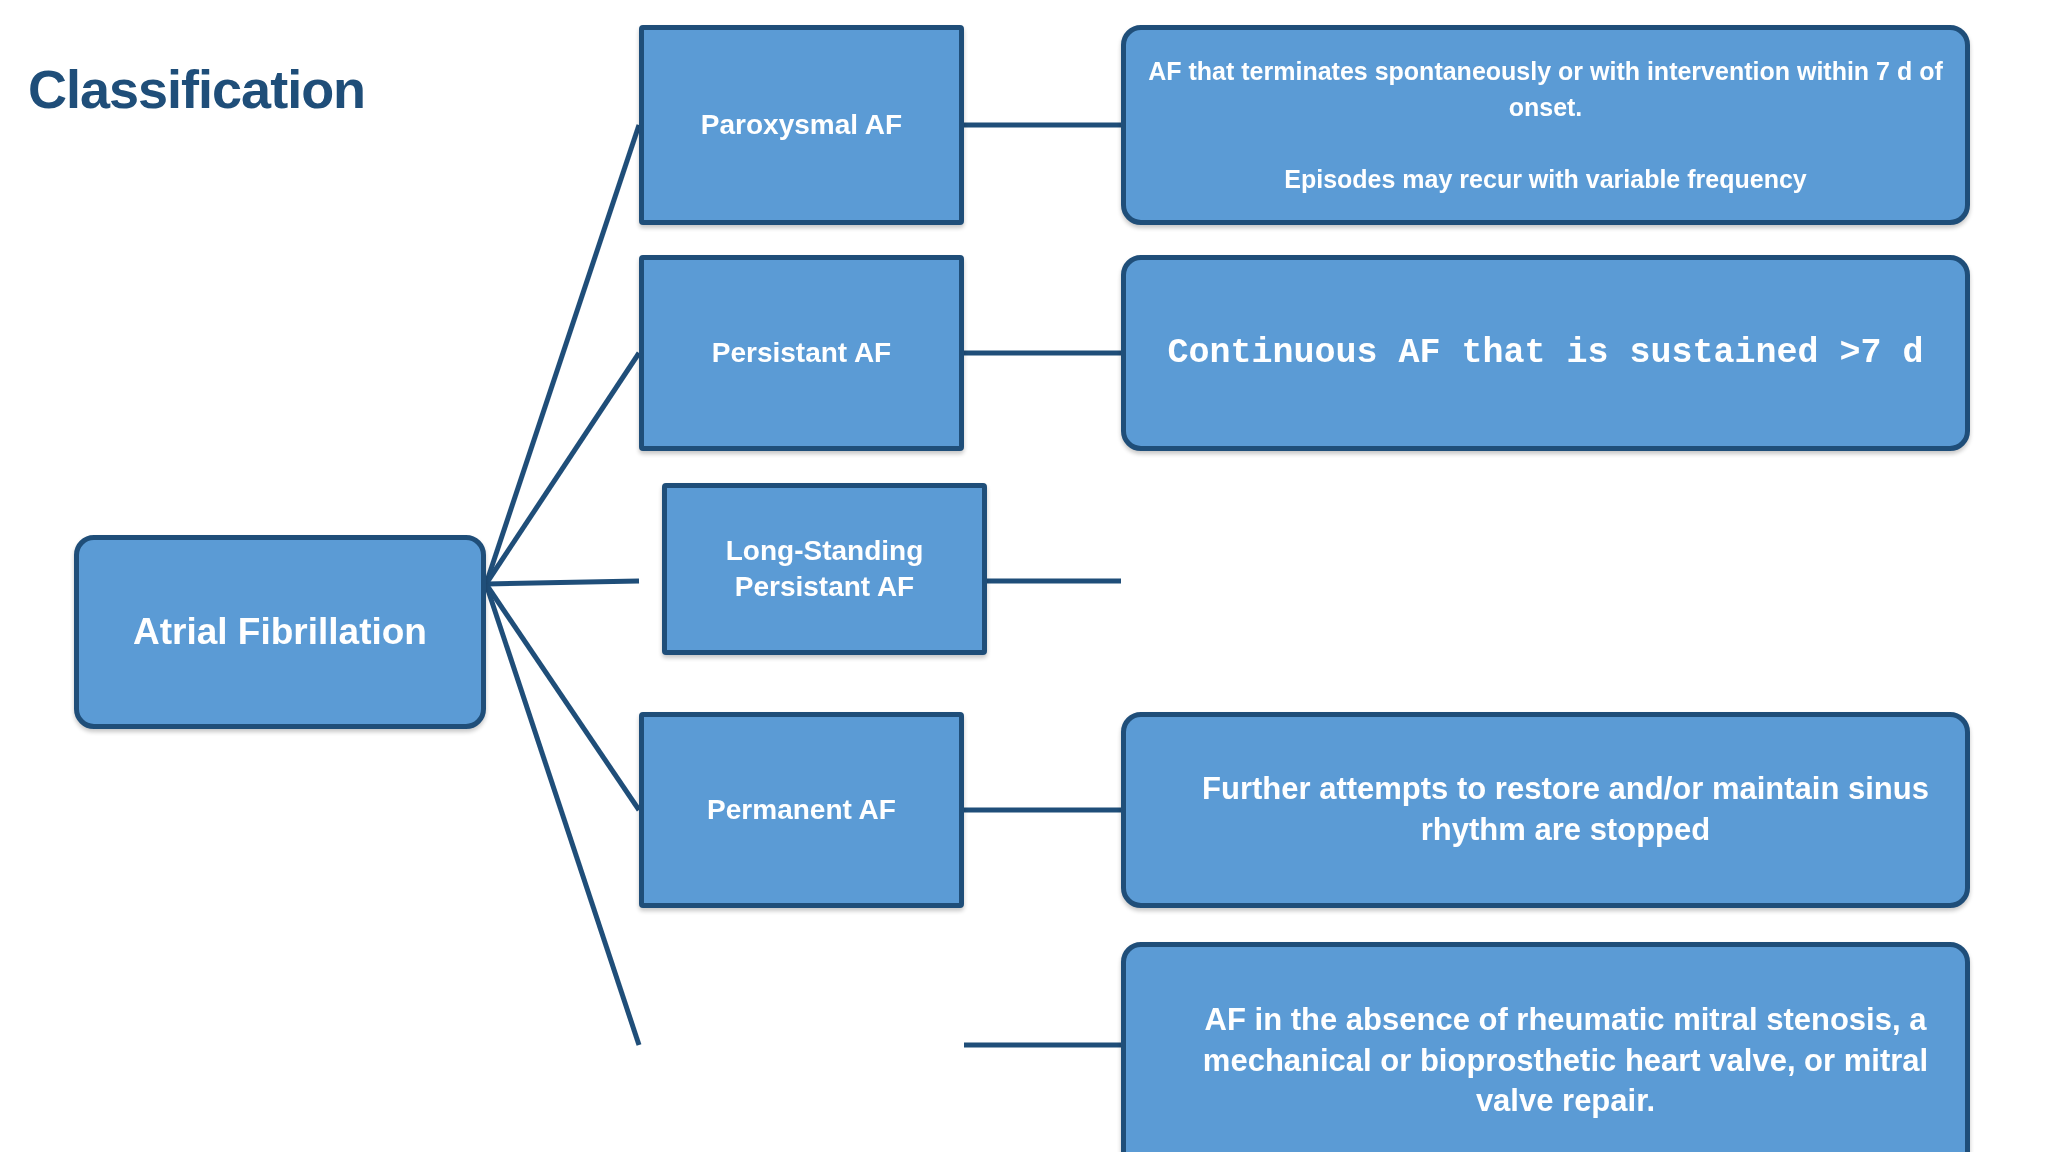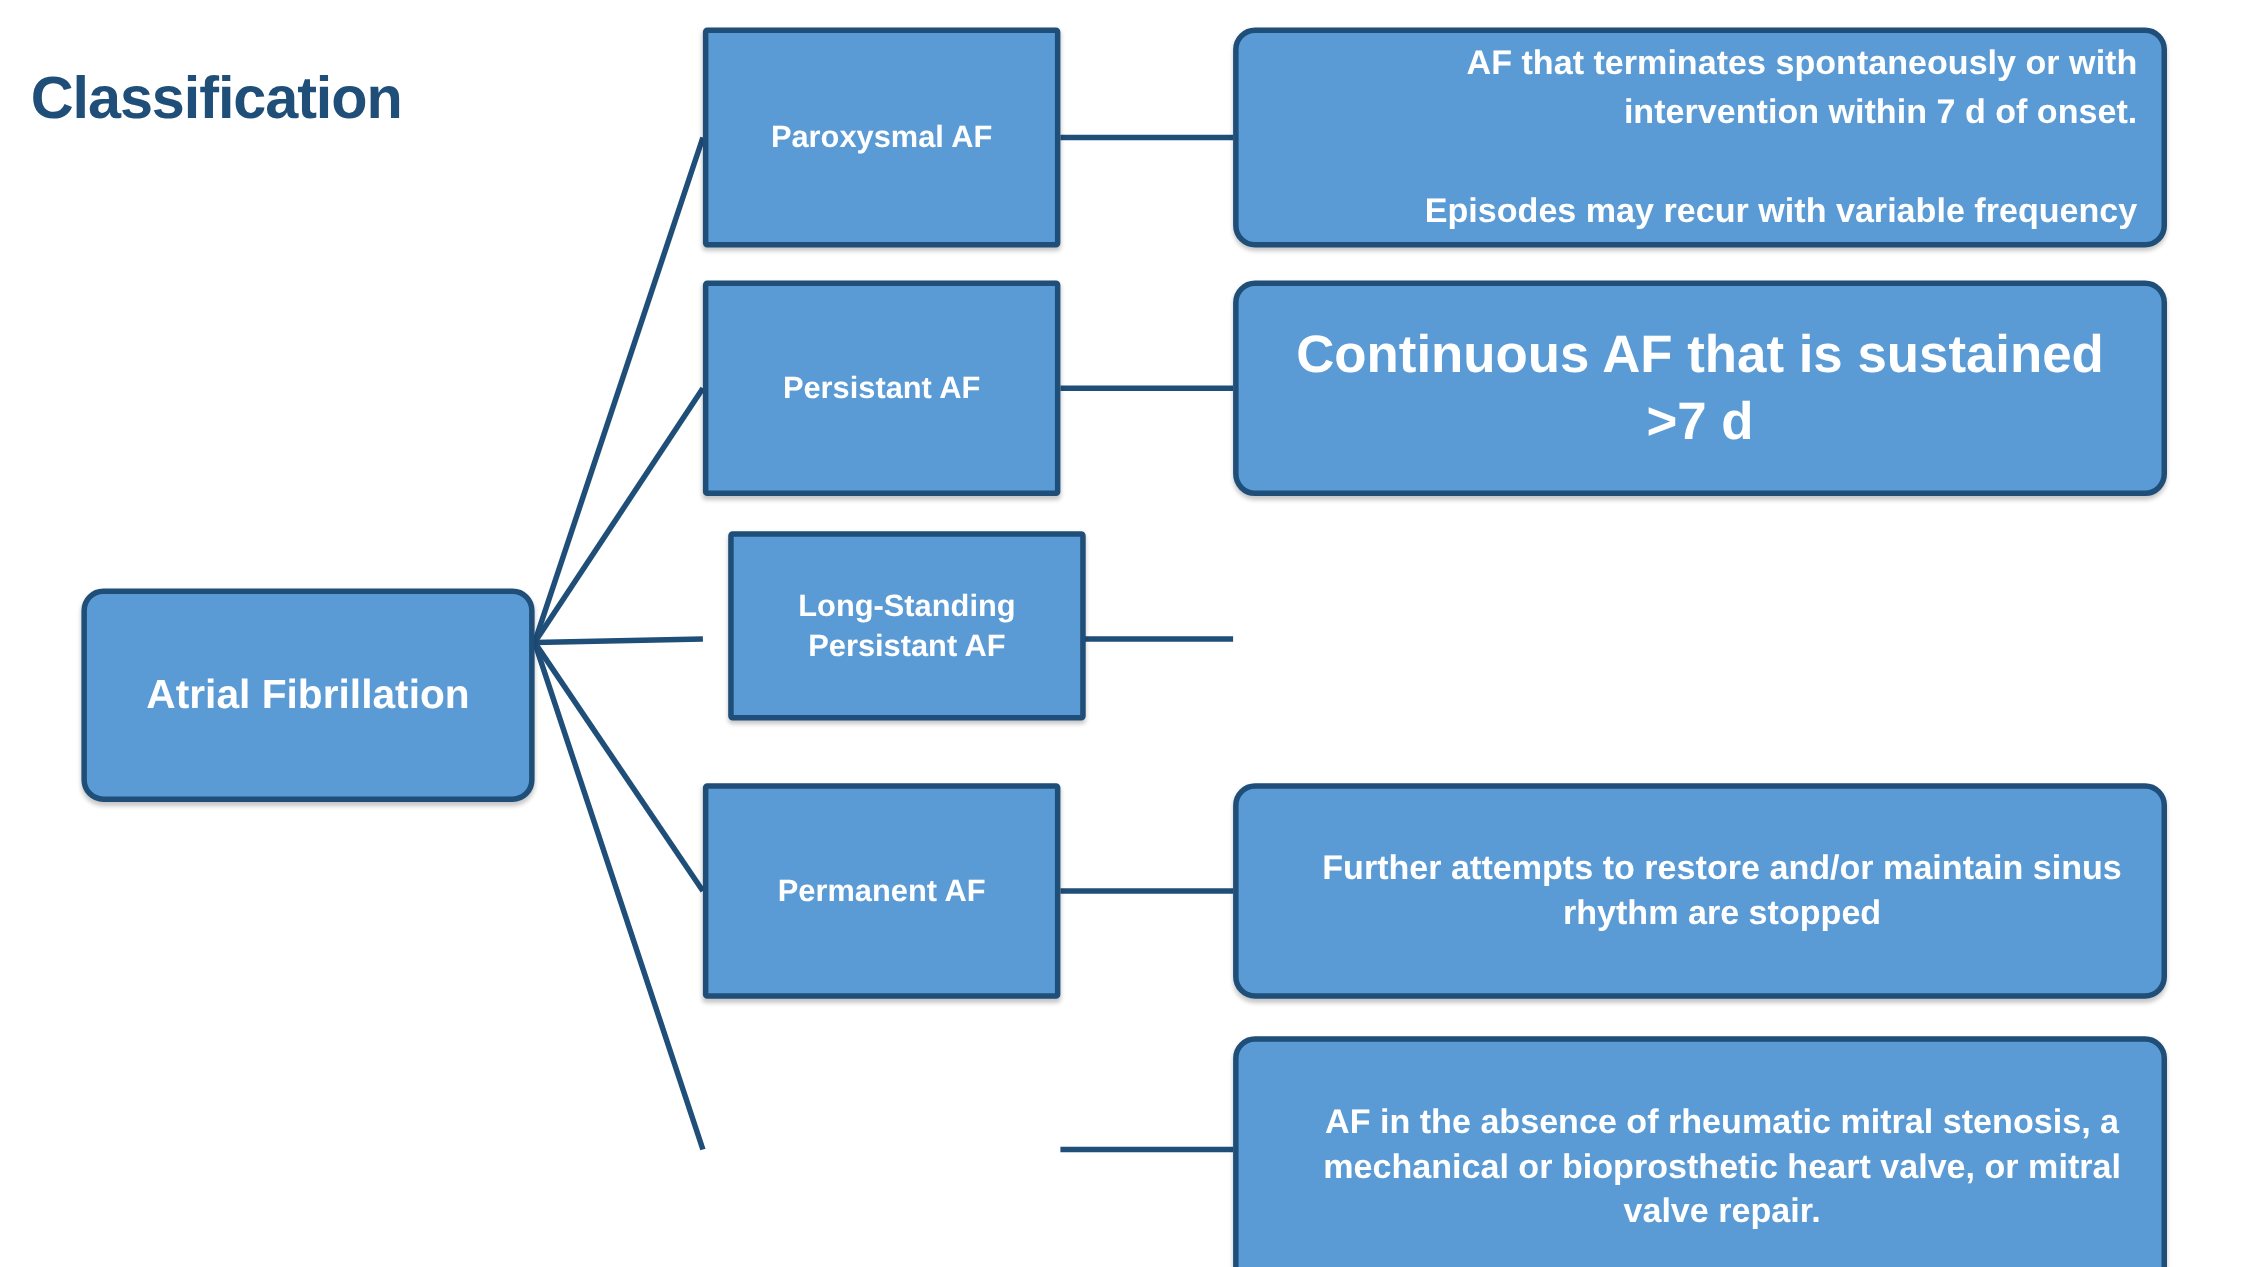--- a/index.html
+++ b/index.html
@@ -95,23 +95,23 @@
   .desc-node {
     left: 1121px;
     width: 849px;
     border-radius: 20px;
   }
   .desc-node .node-text {
     font-size: 33px;
     line-height: 1.3;
     padding: 0 22px;
   }
-  .desc-node.big .node-text   { font-size: 48px; line-height: 1.28; }
+  .desc-node.big .node-text   { font-size: 35px; line-height: 1.28; font-family: Liberation Mono, monospace; }
   .desc-node.med .node-text   { font-size: 31px; line-height: 1.32; margin-left: 40px; }
-  .desc-node.small .node-text { font-size: 31px; line-height: 1.45; text-align: right; }
+  .desc-node.small .node-text { font-size: 25px; line-height: 1.45; }
 
   
   .row-1 { top: 25px;   height: 200px; }
   .row-2 { top: 255px;  height: 196px; }
   .row-3 { top: 483px;  height: 172px; margin-left: 23px; }
   .row-4 { top: 712px;  height: 196px; }
   .row-5 { top: 942px;  height: 238px; }
 </style>
 </head>
 <body>

